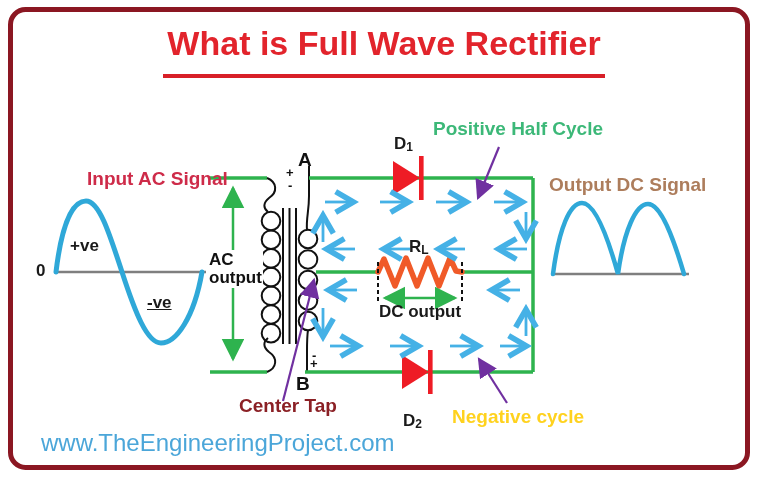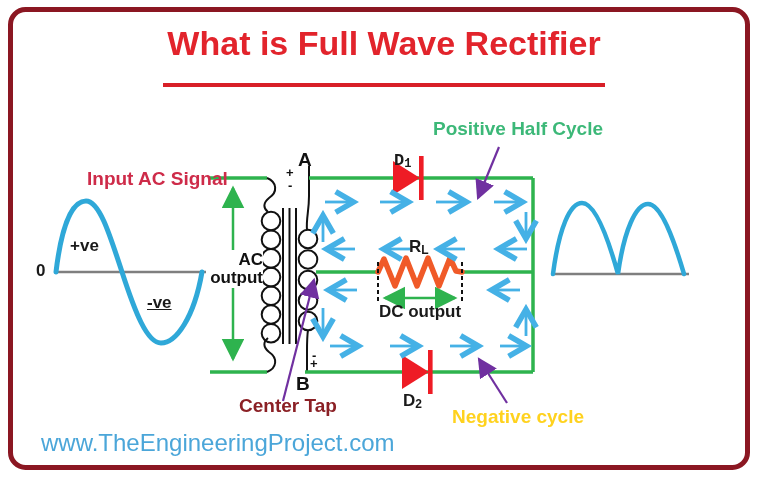--- a/index.html
+++ b/index.html
@@ -6,32 +6,32 @@
   #canvas{
     position:relative;width:768px;height:485px;background:#ffffff;overflow:hidden;
     font-family:"Liberation Sans", sans-serif;
   }
   #diagram-svg{position:absolute;left:0;top:0;}
   .lbl{position:absolute;line-height:1.08;white-space:nowrap;}
   .b{font-weight:bold;}
   .title-wrap{position:absolute;left:0;top:24px;width:768px;text-align:center;}
   .title-text{
     display:inline-block;font-size:34px;font-weight:bold;color:#E2242C;
-    border-bottom:4px solid #D81F28;padding:0 4px 20px 4px;letter-spacing:0px;
+    border-bottom:4px solid #D81F28;padding:0 4px 11px 4px;letter-spacing:0px;
   }
   .crimson{color:#CE2B49;font-size:19px;margin-left:40px;}
   .green-txt{color:#3CB878;font-size:19px;}
   .yellow-txt{color:#FFD21E;font-size:19px;}
   .tan-txt{color:#AD7D5C;font-size:19px;}
   .maroon-txt{color:#8B2025;font-size:19px;}
   .blk17{color:#1a1a1a;font-size:17px;}
   .blk19{color:#111;font-size:19px;}
   .sign{color:#111;font-size:13px;font-weight:bold;line-height:1;}
   .acinput{
-    background:#ffffff;text-align:right;color:#111;font-size:17px;
+    background:#ffffff;text-align:left;color:#111;font-size:17px;
     font-weight:bold;padding:1px 0;width:54px;line-height:1.05;
   }
   .sub{font-size:12px;font-weight:bold;vertical-align:-2px;}
   .website{color:#4BA6D9;font-size:24px;}
 </style>
 </head>
 <body>
 
 <div id="canvas">
 
@@ -162,24 +162,25 @@
     <span>output</span>
   </div>
 
   <div class="lbl b blk19" style="left:298px;top:150px;">A</div>
   <div class="lbl sign" style="left:286px;top:166px;">+</div>
   <div class="lbl sign" style="left:288px;top:179px;">-</div>
   <div class="lbl b blk19" style="left:296px;top:374px;">B</div>
   <div class="lbl sign" style="left:312px;top:349px;">-</div>
   <div class="lbl sign" style="left:310px;top:357px;">+</div>
 
-  <div class="lbl b blk17" style="left:394px;top:152px;font-family:Liberation Mono, monospace;"><span>D</span><span class="sub">1</span></div>
-  <div class="lbl b blk17" style="left:403px;top:392px;"><span>D</span><span class="sub">2</span></div>
+  <div class="lbl b blk17" style="left:394px;top:135px;"><span>D</span><span class="sub">1</span></div>
+  <div class="lbl b blk17" style="left:403px;top:412px;"><span>D</span><span class="sub">2</span></div>
   <div class="lbl b blk17" style="left:409px;top:238px;text-align:right;"><span>R</span><span class="sub">L</span></div>
   <div class="lbl b green-txt" style="left:433px;top:119px;">Positive Half Cycle</div>
 
   <div class="lbl b blk17" style="left:374px;top:303px;width:92px;text-align:center;">DC output</div>
   <div class="lbl b yellow-txt" style="left:452px;top:407px;text-align:right;">Negative cycle</div>
   <div class="lbl b maroon-txt" style="left:239px;top:396px;">Center Tap</div>
+  <div class="lbl b tan-txt" style="left:549px;top:175px;">Output DC Signal</div>
 
   <div class="lbl website" style="left:41px;top:430px;">www.TheEngineeringProject.com</div>
 
 </div>
 
 </body></html>

